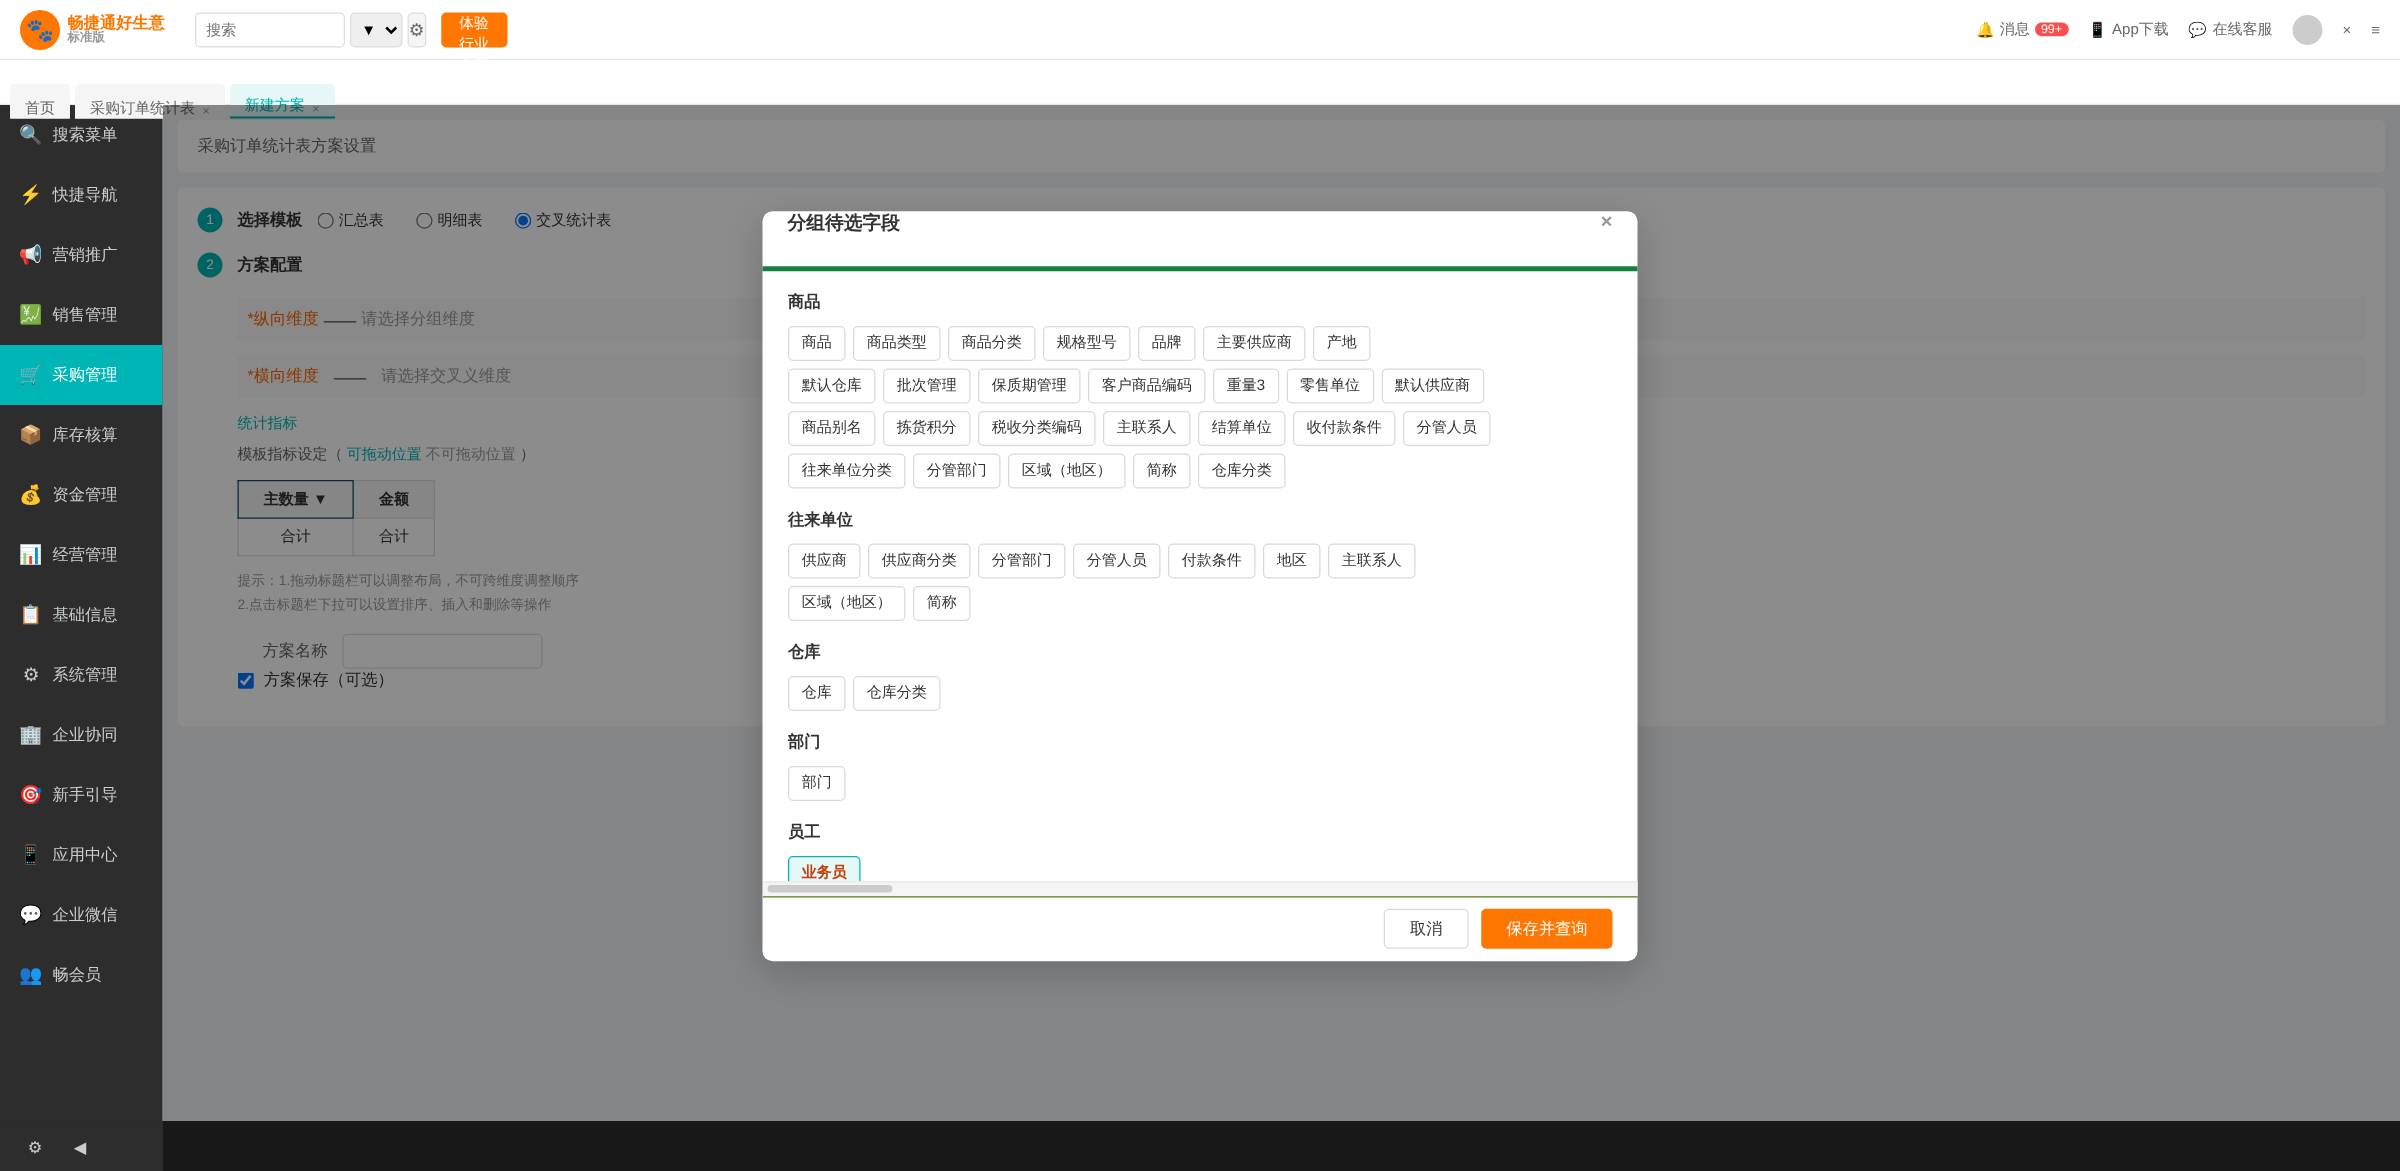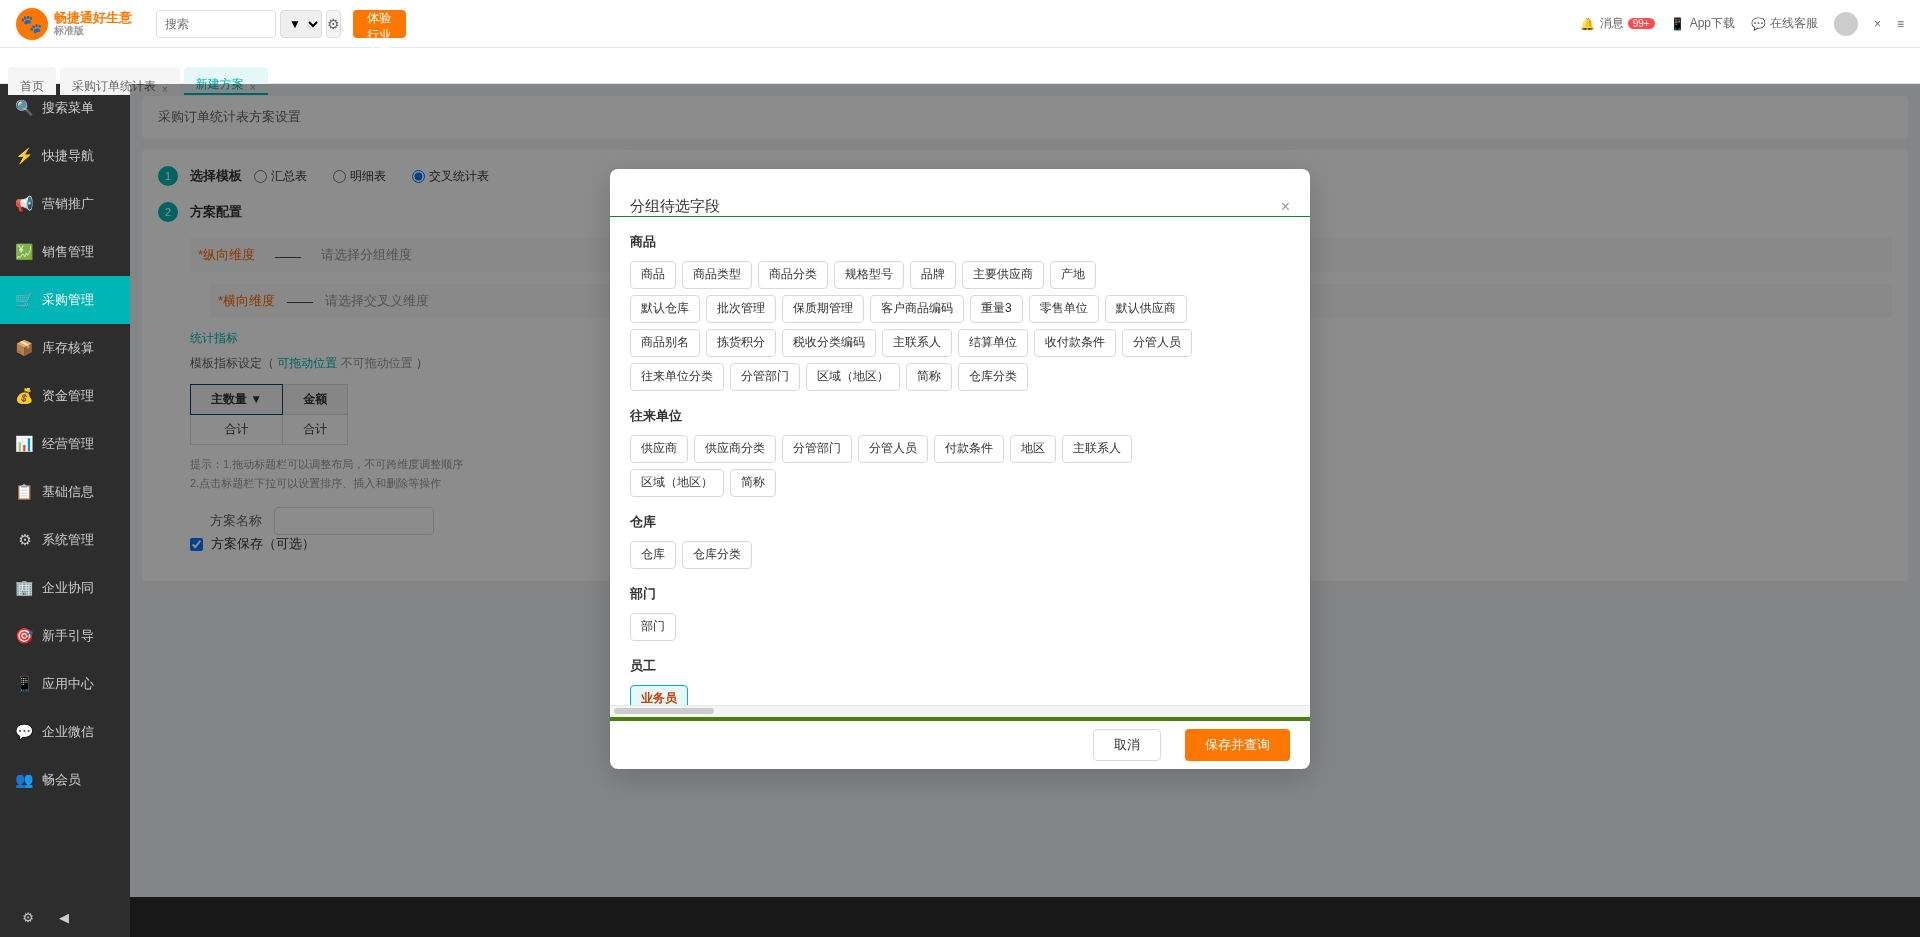--- a/index.html
+++ b/index.html
@@ -196,45 +196,45 @@
       border-radius: 8px;
       z-index: 300;
       display: flex;
       flex-direction: column;
       box-shadow: 0 8px 32px rgba(0,0,0,0.2);
     }
     .modal-header {
       height: 48px;
       padding: 0 20px;
       display: flex;
-      align-items: flex-end;
+      align-items: flex-start;
       justify-content: space-between;
-      border-bottom: 1px solid #15803d;
+      border-bottom: 4px solid #15803d;
       font-size: 15px;
-      font-weight: 400;
+      font-weight: 700;
       flex-shrink: 0;
     }
     .modal-close {
       cursor: pointer;
       color: #999;
       font-size: 16px;
     }
     .modal-body {
       flex: 1;
       overflow-y: auto;
       padding: 16px 20px;
     }
     .modal-footer {
       height: 52px;
       display: flex;
       align-items: center;
       justify-content: flex-end;
       padding: 0 20px;
-      border-top: 4px solid #4d7c0f;
-      gap: 24px;
+      border-top: 1px solid #4d7c0f;
+      gap: 10px;
       flex-shrink: 0;
     }
 
     
     .section-title {
       font-size: 13px;
       font-weight: 600;
       color: #333;
       margin-bottom: 10px;
       margin-top: 16px;
@@ -519,27 +519,27 @@
       </div>
     </div>
 
     <div class="step-row">
       <div class="step-badge">2</div>
       <div class="step-label">方案配置</div>
     </div>
 
     <div style="padding-left:32px;">
 
-      <div style="display:flex;align-items:flex-end;gap:20px;margin-bottom:12px;background:#f9f9f9;padding:8px;">
+      <div style="display:flex;align-items:flex-end;gap:4px;margin-bottom:12px;background:#f9f9f9;padding:8px;">
         <span style="color:#f60;">*纵向维度</span>
         <span>——</span>
         <span style="color:#999;">请选择分组维度</span>
       </div>
 
-      <div style="display:flex;align-items:center;gap:12px;margin-bottom:12px;background:#f9f9f9;padding:8px;margin-left:20px;">
+      <div style="display:flex;align-items:center;gap:12px;margin-bottom:12px;background:#f9f9f9;padding:8px;">
         <span style="color:#f60;">*横向维度</span>
         <span>——</span>
         <span style="color:#999;">请选择交叉义维度</span>
       </div>
 
       <div style="margin-bottom:8px;font-size:12px;color:#00b5b5;">统计指标</div>
 
       <div style="margin-bottom:12px;font-size:12px;color:#666;">
         <span>模板指标设定（</span>
         <span style="color:#00b5b5;">可拖动位置</span>

